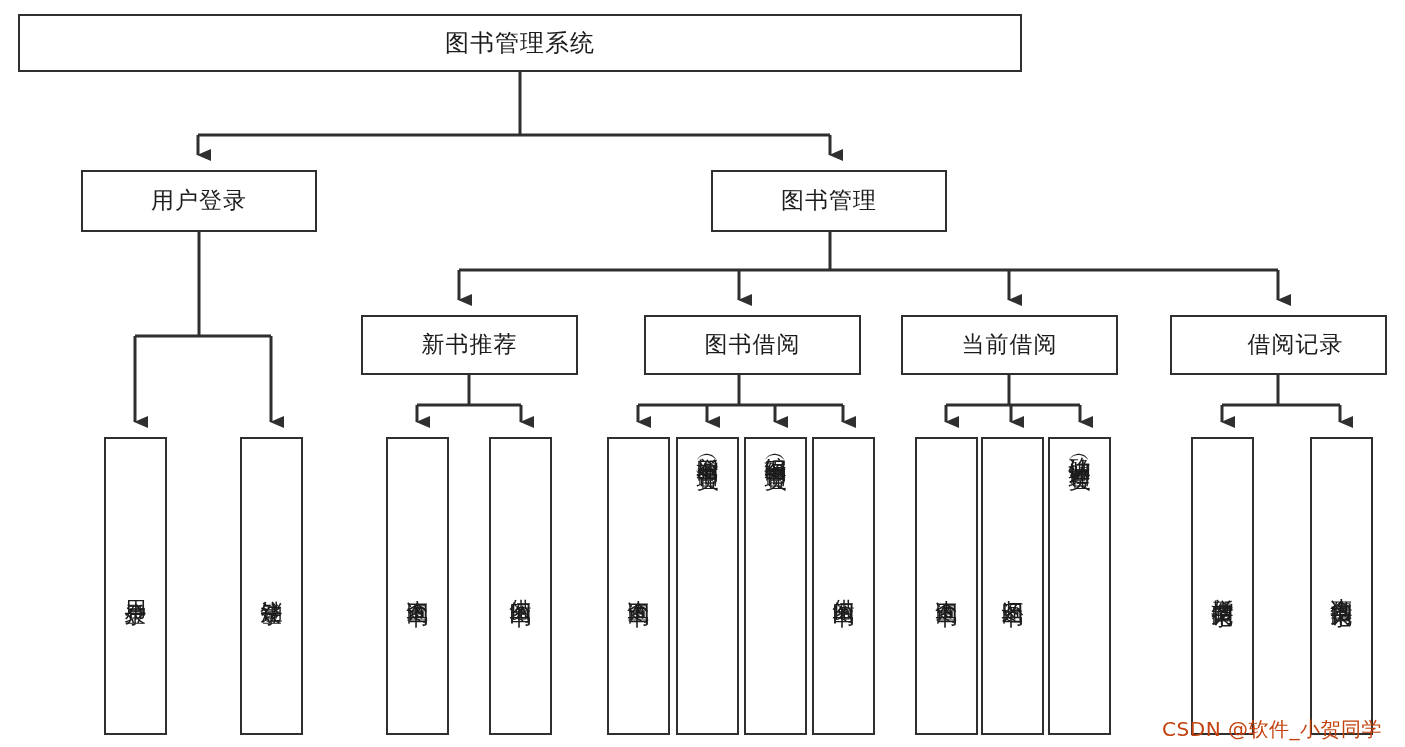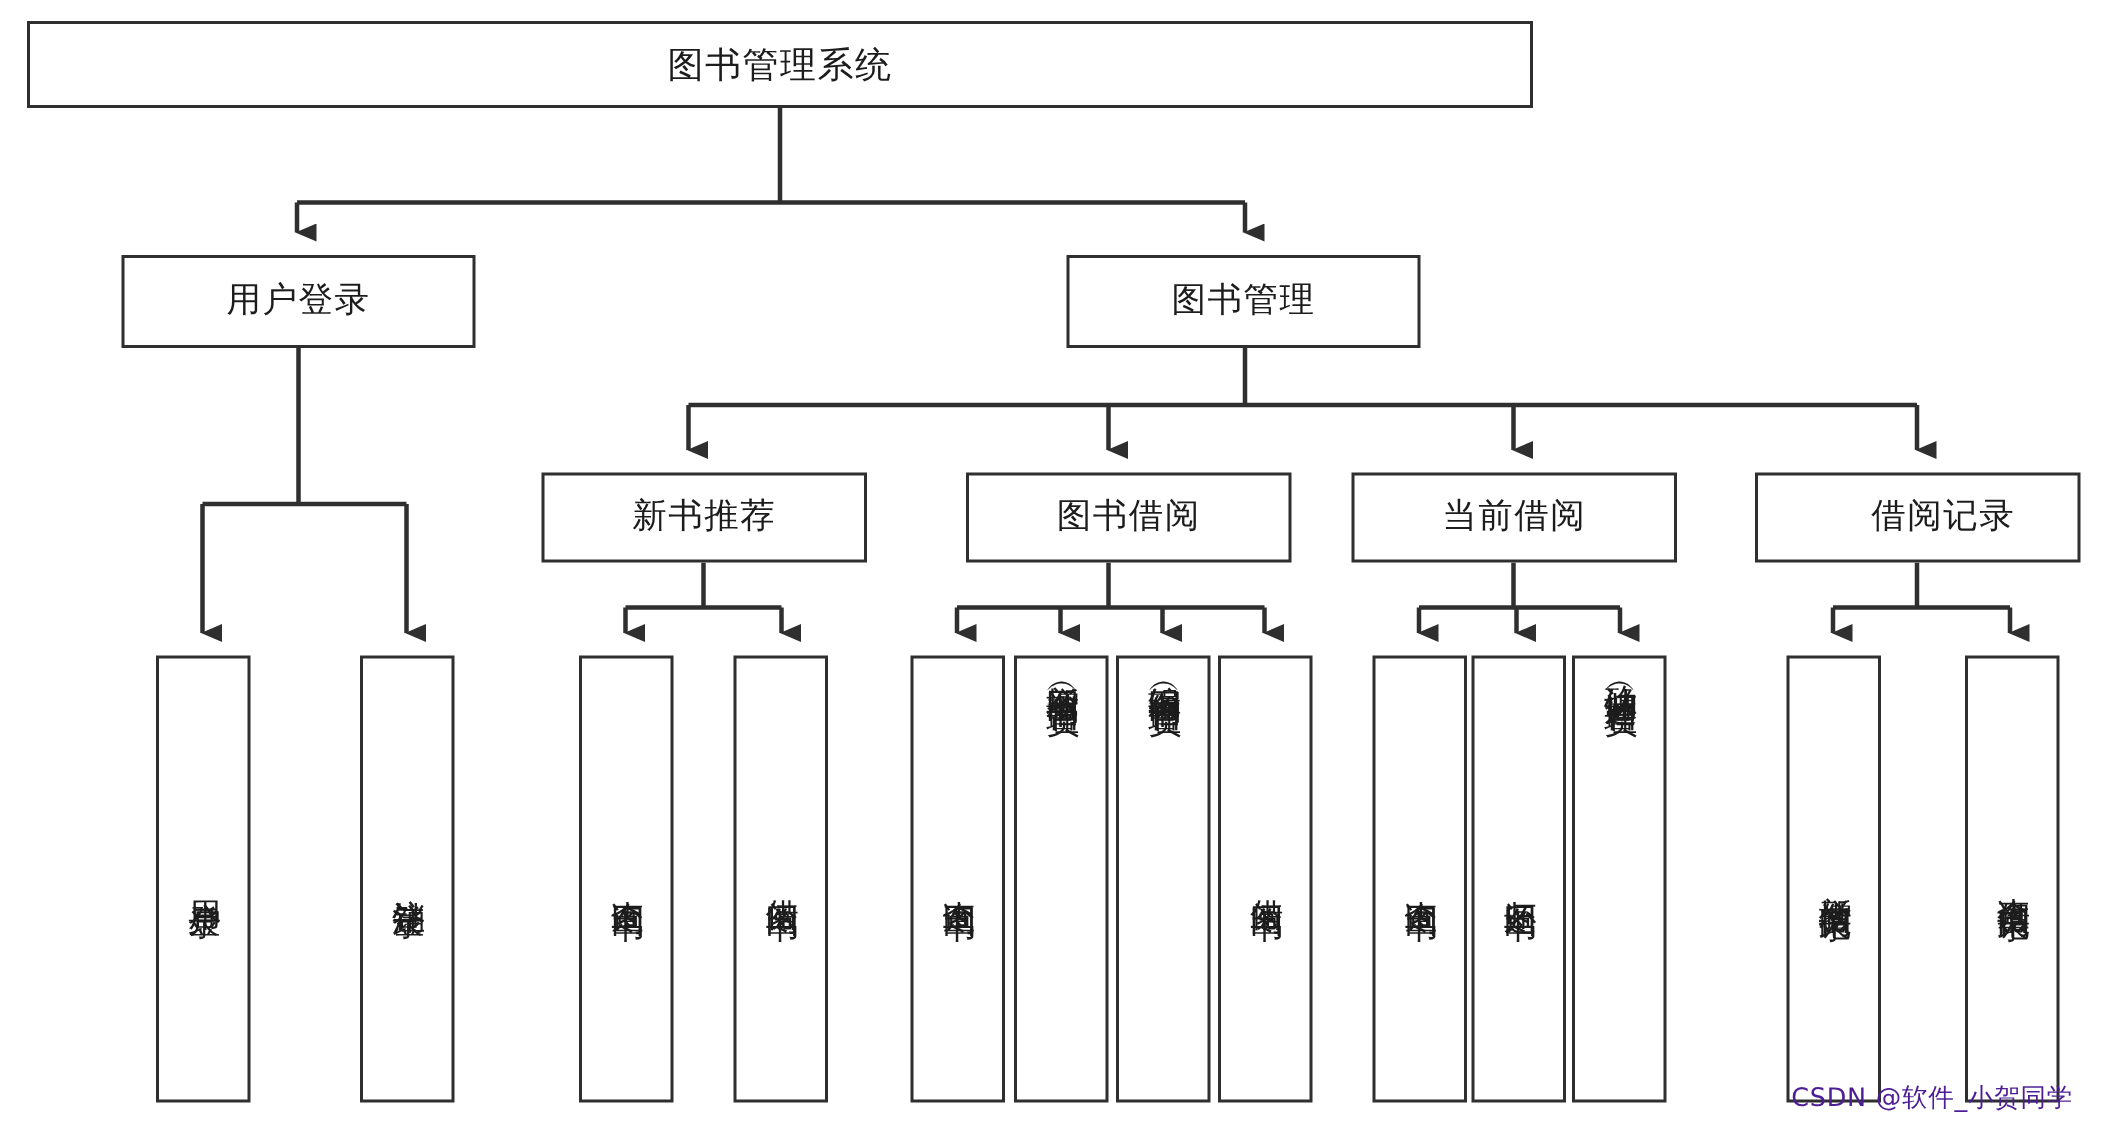--- a/index.html
+++ b/index.html
@@ -57,22 +57,22 @@
     white-space: nowrap;
     display: block;
   }
   .node.vert.v-center {
     align-items: center;
   }
   .watermark {
     position: absolute;
     right: 8px;
     bottom: 4px;
-    font-size: 17px;
-    color: #4c1d95;
+    font-size: 20px;
+    color: #c2410c;
     letter-spacing: 0.5px;
     white-space: nowrap;
     user-select: none;
   }
 </style>
 </head>
 <body>
 
 <div id="canvas">
 

